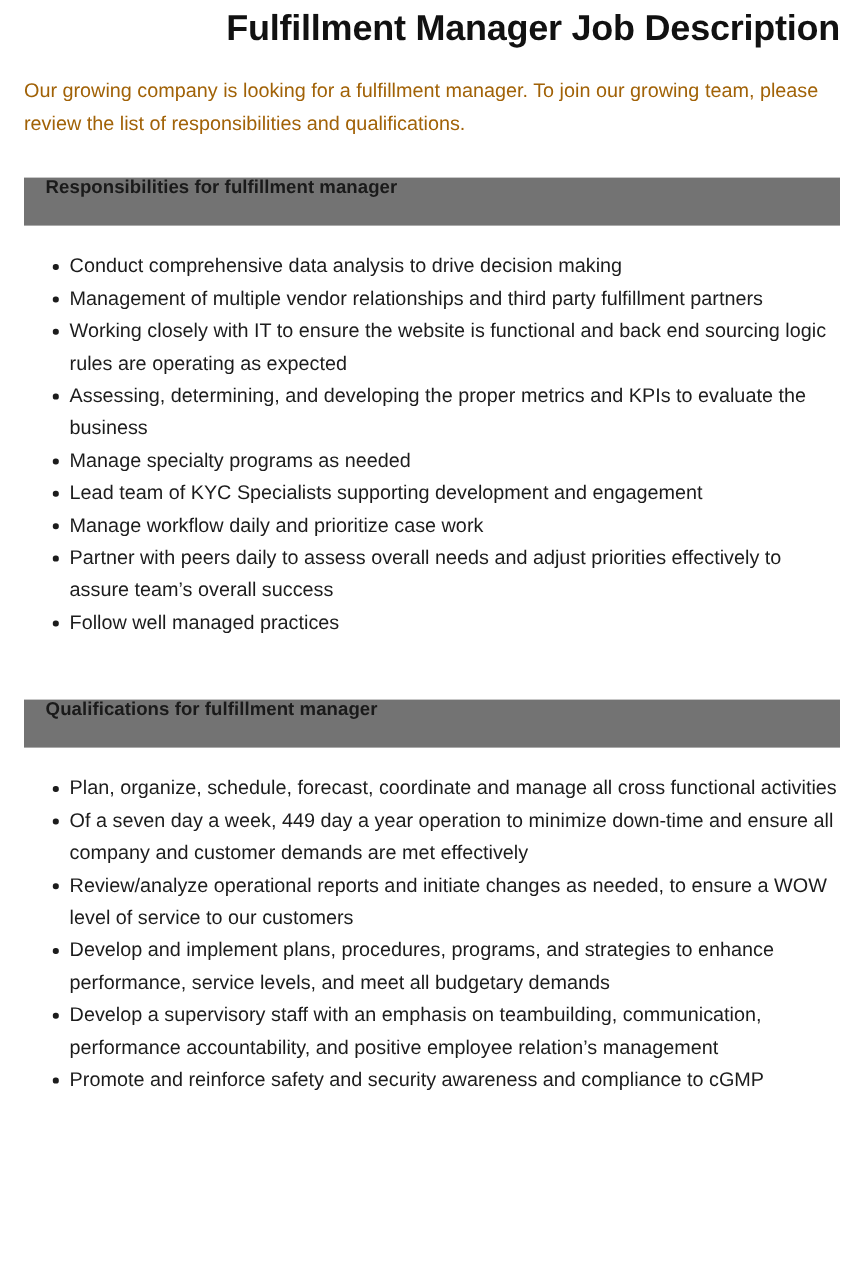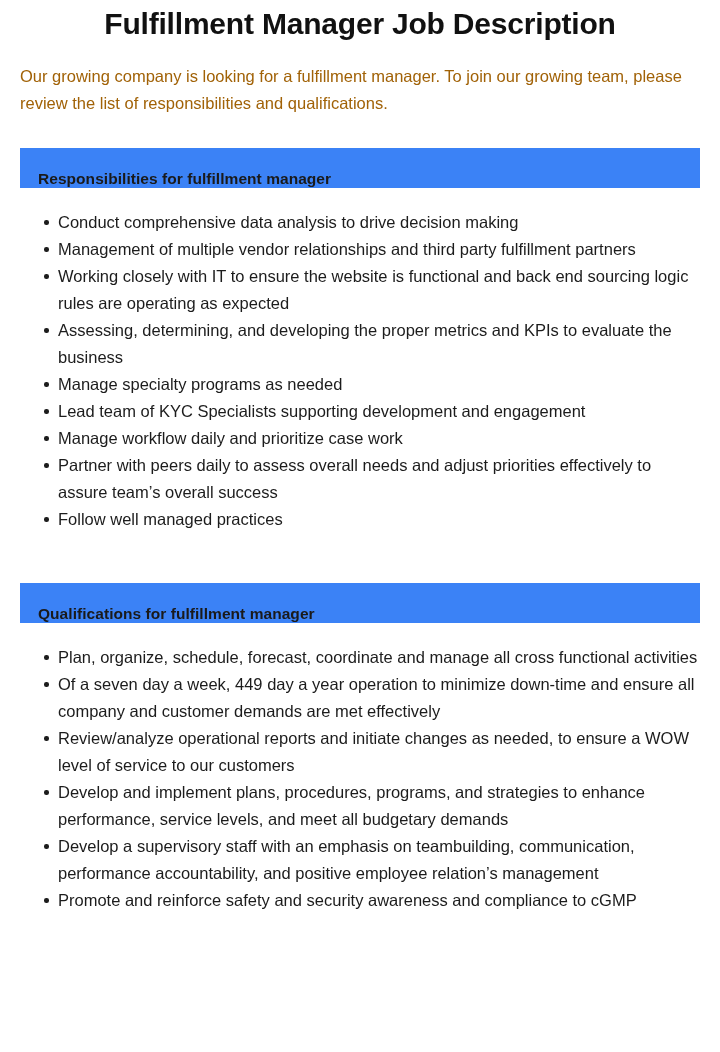--- a/index.html
+++ b/index.html
@@ -23,44 +23,44 @@
   }
 
   
   .doc-title {
     margin: 0;
     padding: 4px 20px 0 20px;
     font-size: 30px;
     line-height: 40px;
     font-weight: 700;
     letter-spacing: -0.2px;
-    text-align: center;
+    text-align: right;
     color: #111111;
   }
 
   
   .intro {
     margin: 0;
     padding: 19px 21px 0 20px;
     font-size: 16.5px;
     line-height: 27px;
     color: #a16207;
     font-weight: 400;
   }
 
   
   .section {
     margin: 0;
   }
   .section-band {
     margin: 0 20px;
-    background: #3b82f6;
+    background: #737373;
     height: 40px;
     display: flex;
-    align-items: flex-end;
+    align-items: flex-start;
     padding: 0 0 0 18px;
     box-sizing: border-box;
   }
   .section-band-title {
     font-size: 15.5px;
     font-weight: 700;
     color: #1a1a1a;
     letter-spacing: 0.05px;
   }
 

